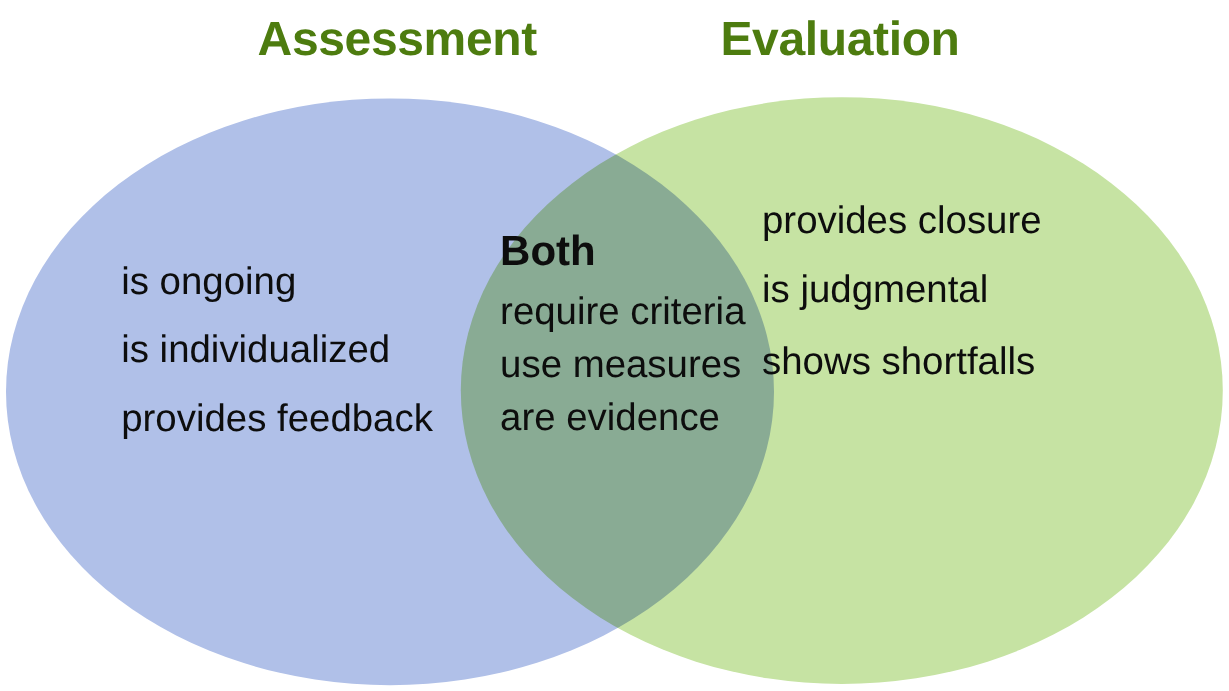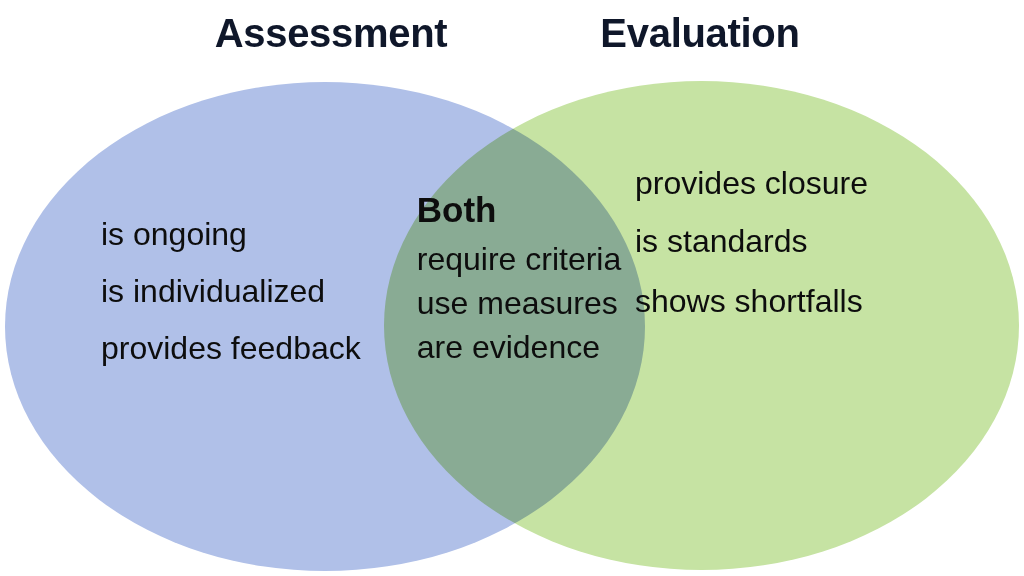--- a/index.html
+++ b/index.html
@@ -22,21 +22,21 @@
   
   .title {
     position: absolute;
     top: 13px;
     font-size: 40px;
     font-weight: bold;
     line-height: 1.0;
     letter-spacing: -0.3px;
     white-space: nowrap;
     text-align: center;
-    color: #0f172a;
+    color: #4d7c0f;
   }
   #title-assessment {
     left: 331px;
     transform: translateX(-50%);
   }
   #title-evaluation {
     left: 700px;
     transform: translateX(-50%);
   }
 
@@ -134,17 +134,17 @@
 
   <div class="col" id="col-center">
     <span class="heading">Both</span>
     <span class="line">require criteria</span>
     <span class="line">use measures</span>
     <span class="line">are evidence</span>
   </div>
 
   <div class="col" id="col-right">
     <span class="line">provides closure</span>
-    <span class="line wrap">is standards</span>
+    <span class="line wrap">is judgmental</span>
     <span class="line">shows shortfalls</span>
   </div>
 
 </div>
 
 </body></html>

